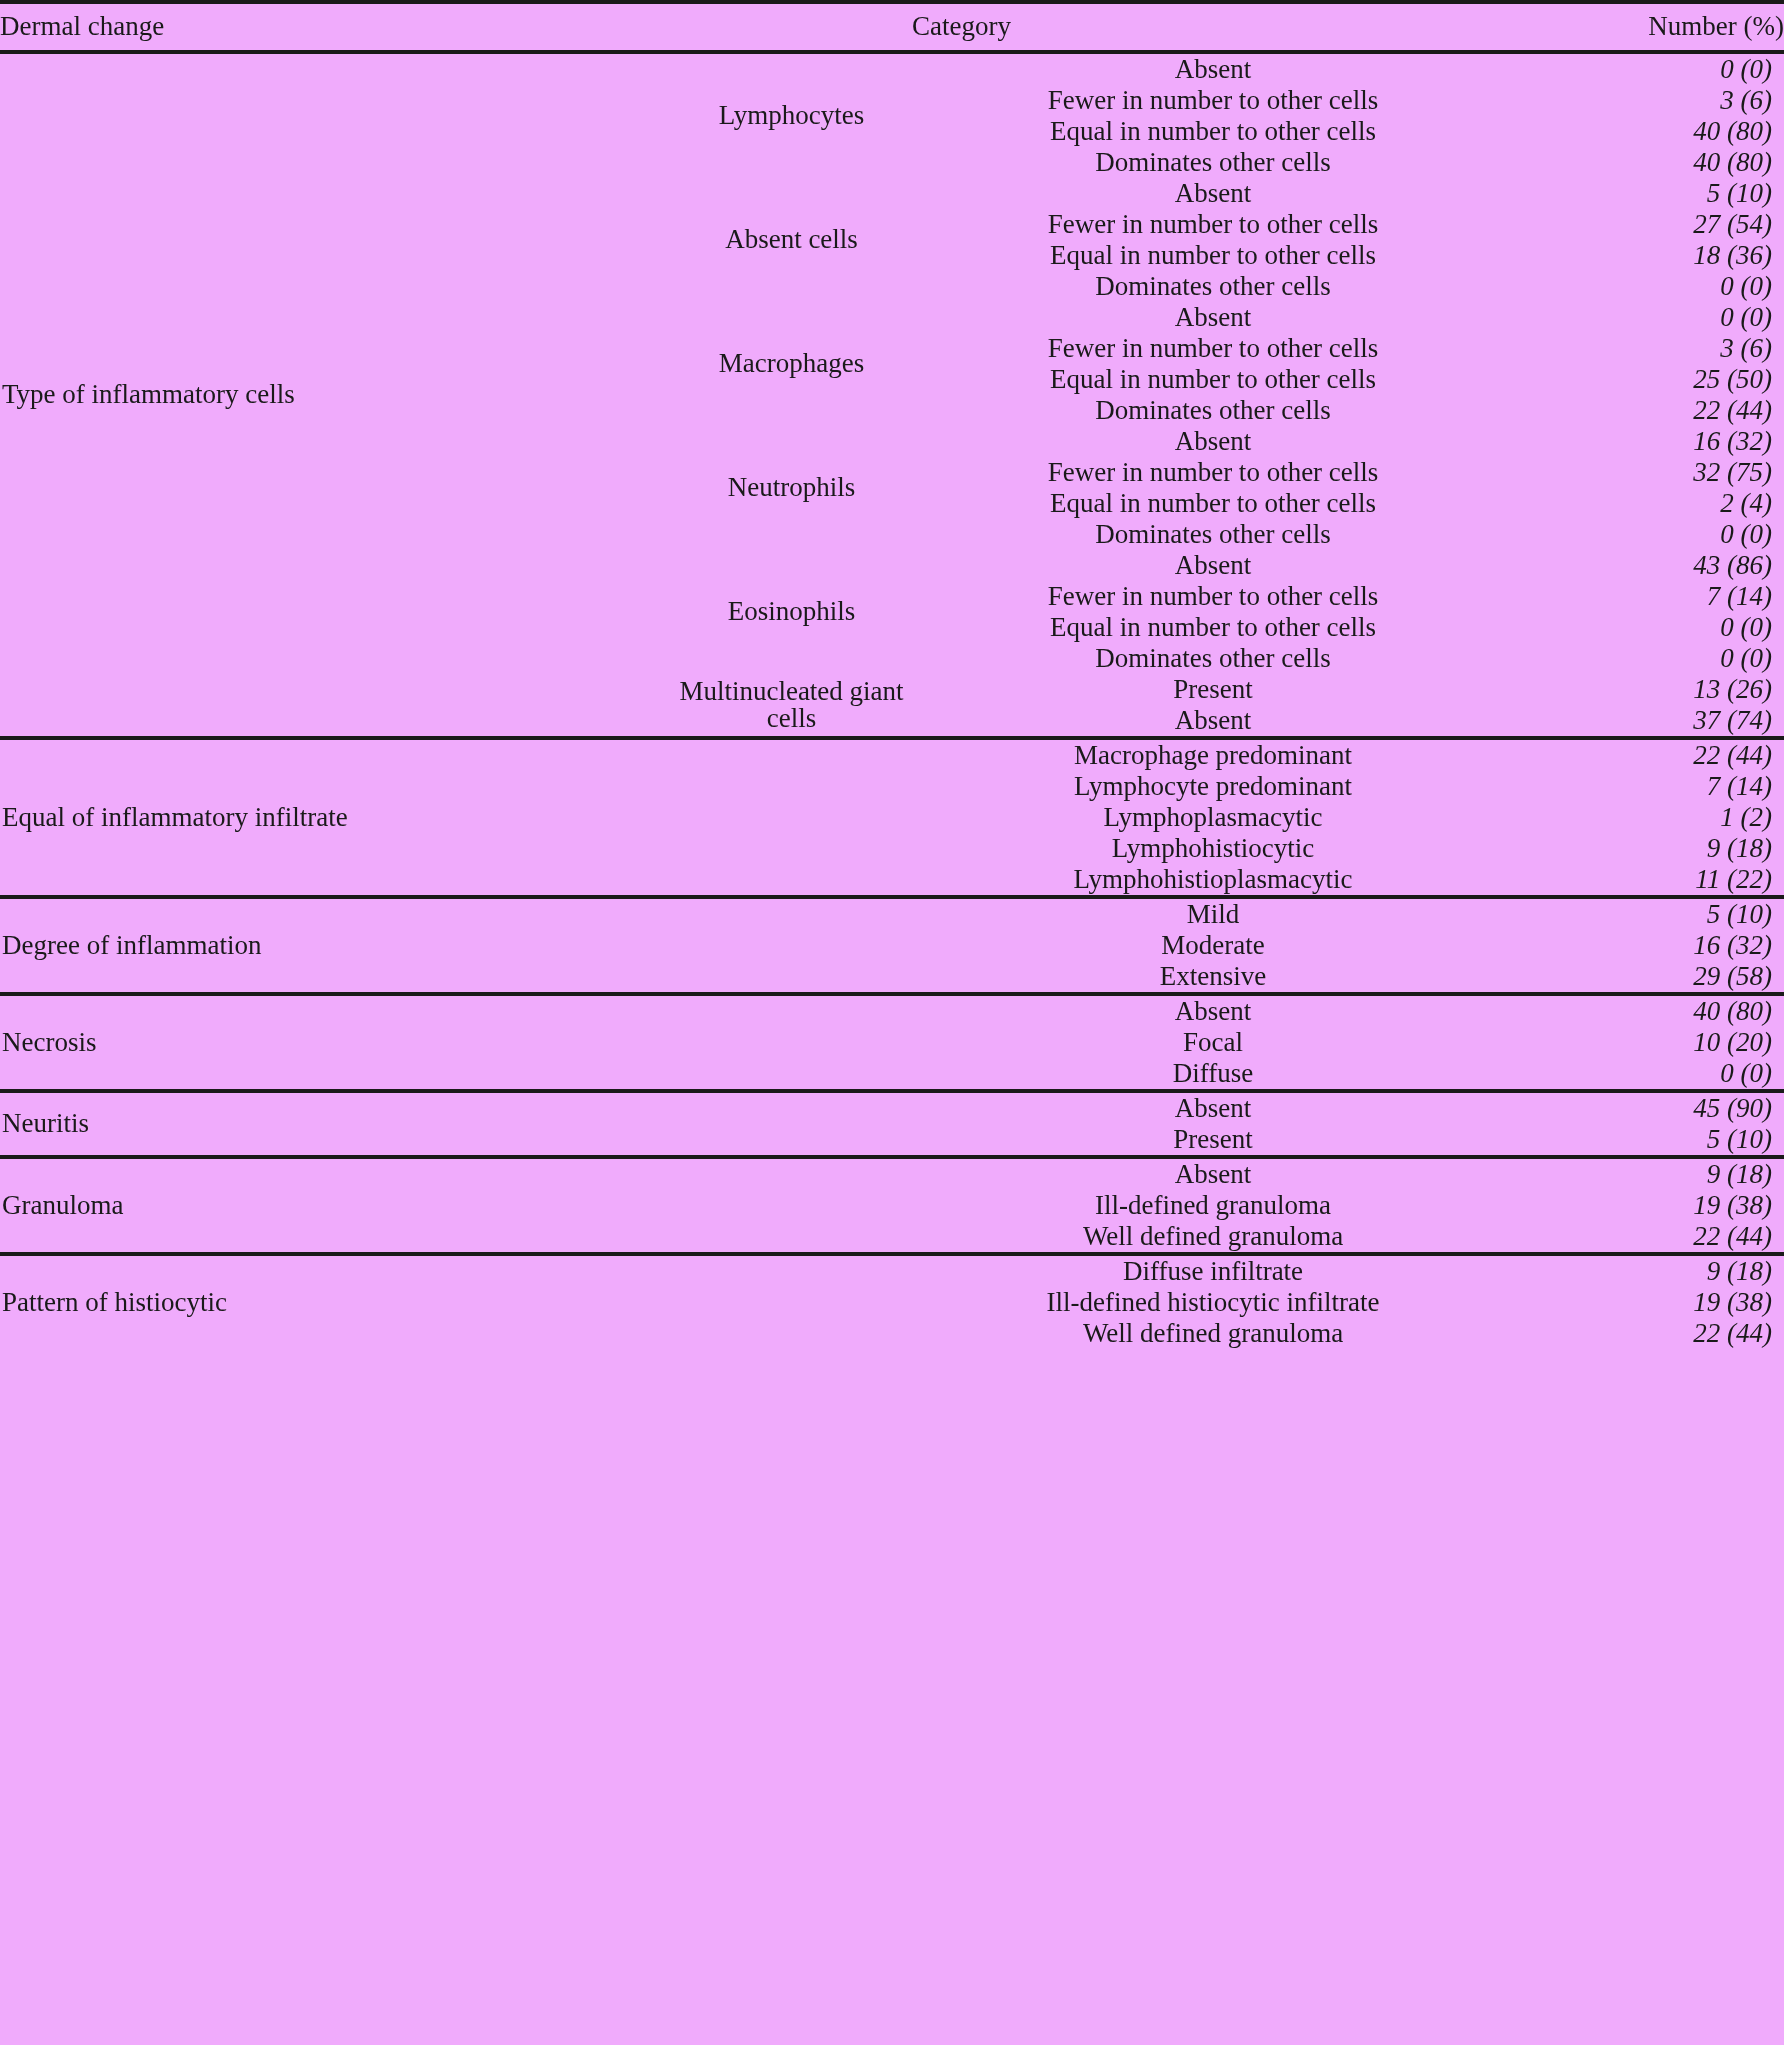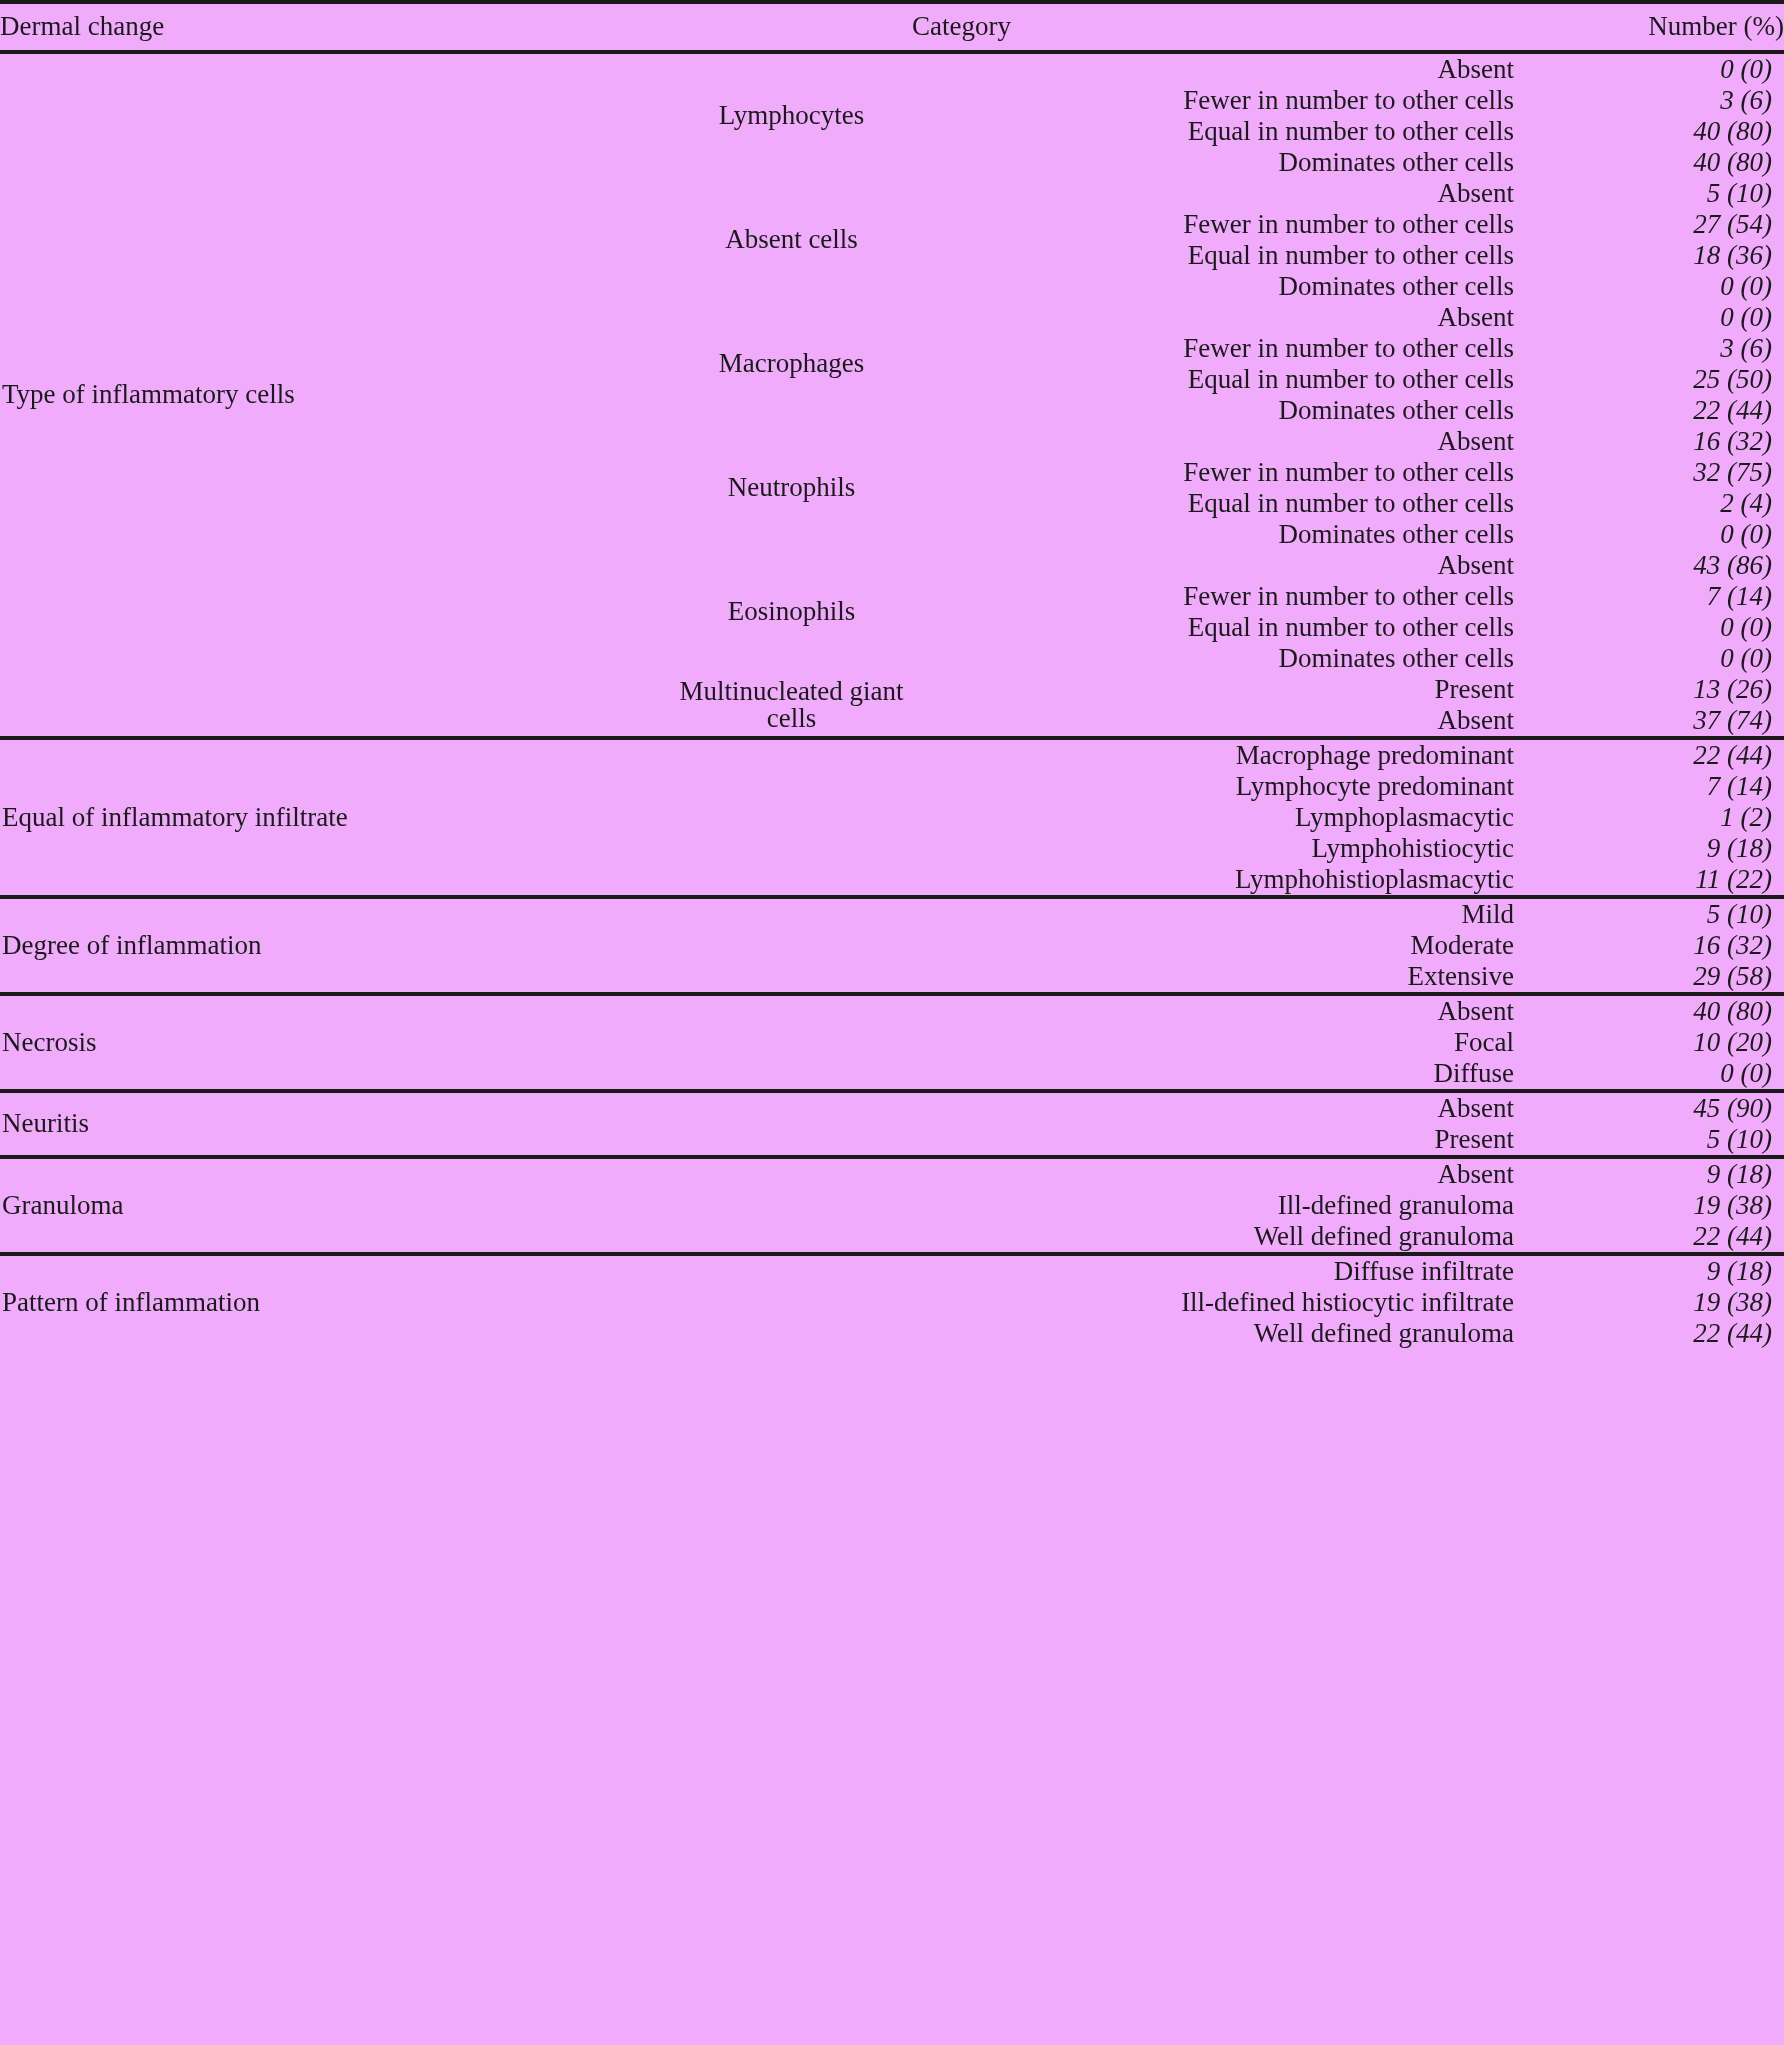--- a/index.html
+++ b/index.html
@@ -54,21 +54,21 @@
   td.cell-change {
     text-align: left;
     padding-left: 2px;
     vertical-align: middle;
   }
   td.cell-sub {
     text-align: center;
     vertical-align: middle;
   }
   td.cell-category {
-    text-align: right;
+    text-align: center;
   }
   td.cell-number {
     text-align: right;
     padding-right: 12px;
     font-style: italic;
   }
   tr.section-start > td { border-top: 4.3px solid #1a1a1a; }
 </style>
 </head>
 <body>
@@ -252,21 +252,21 @@
         </tr>
         <tr>
           <td class="cell-category">Ill-defined granuloma</td>
           <td class="cell-number">19 (38)</td>
         </tr>
         <tr>
           <td class="cell-category">Well defined granuloma</td>
           <td class="cell-number">22 (44)</td>
         </tr>
         <tr class="section-start">
-          <td class="cell-change" rowspan="3">Pattern of inflammation</td>
+          <td class="cell-change" rowspan="3">Pattern of histiocytic</td>
           <td class="cell-sub" rowspan="3"></td>
           <td class="cell-category">Diffuse infiltrate</td>
           <td class="cell-number">9 (18)</td>
         </tr>
         <tr>
           <td class="cell-category">Ill-defined histiocytic infiltrate</td>
           <td class="cell-number">19 (38)</td>
         </tr>
         <tr>
           <td class="cell-category">Well defined granuloma</td>

